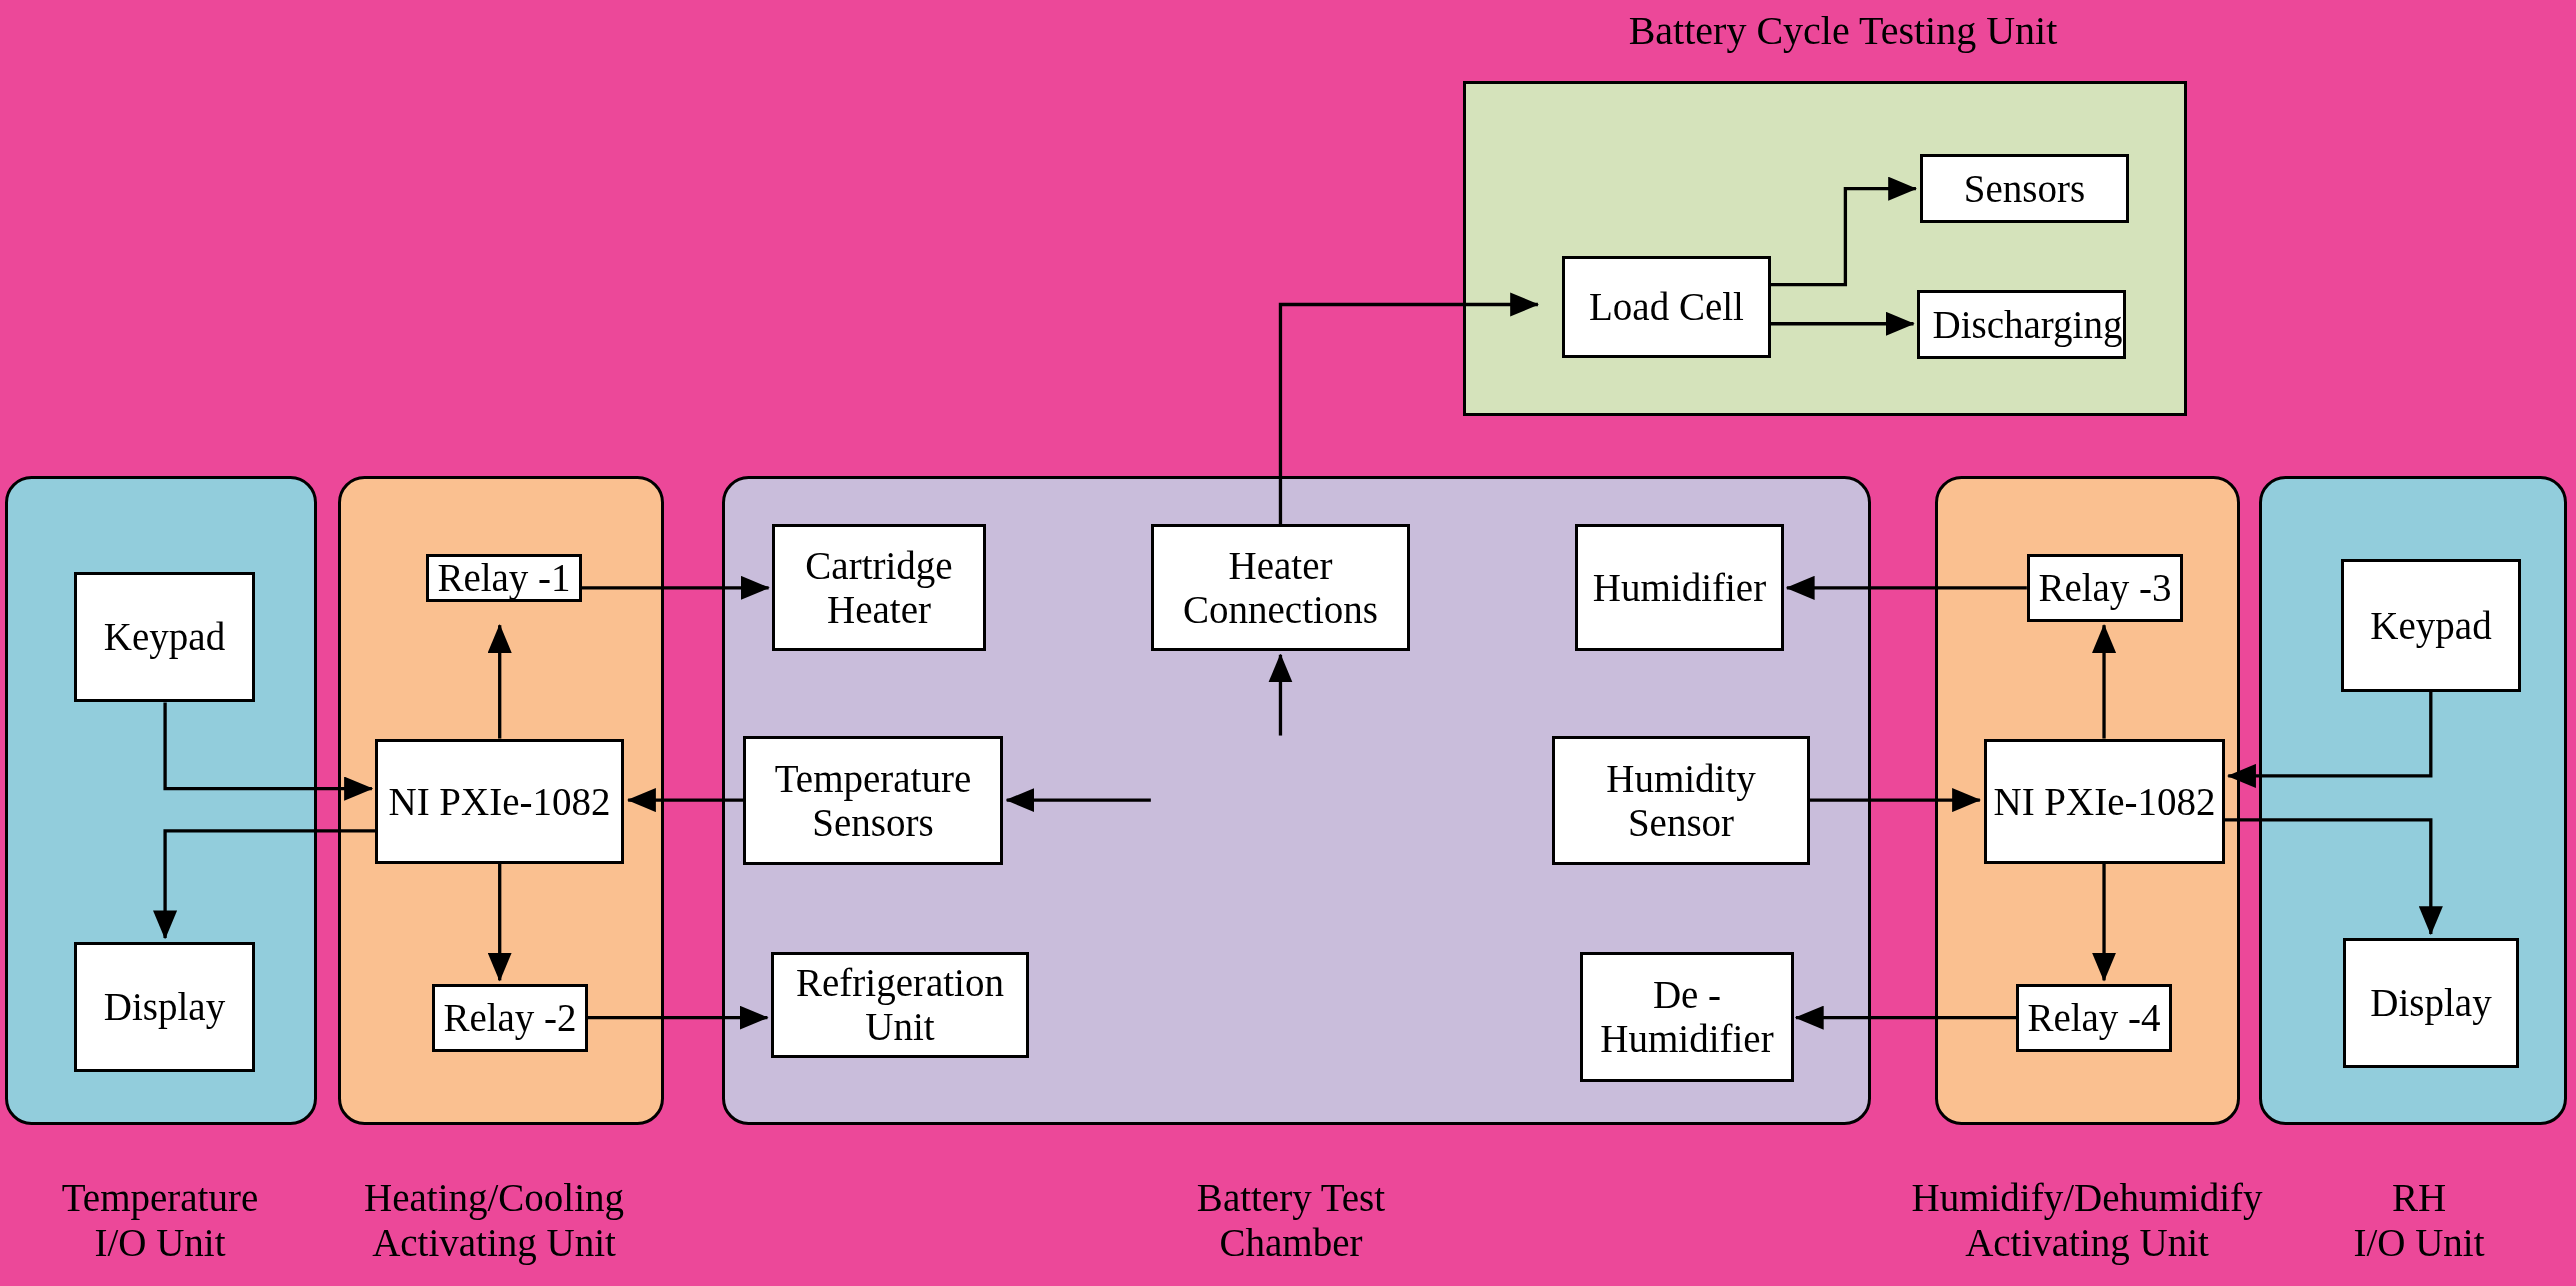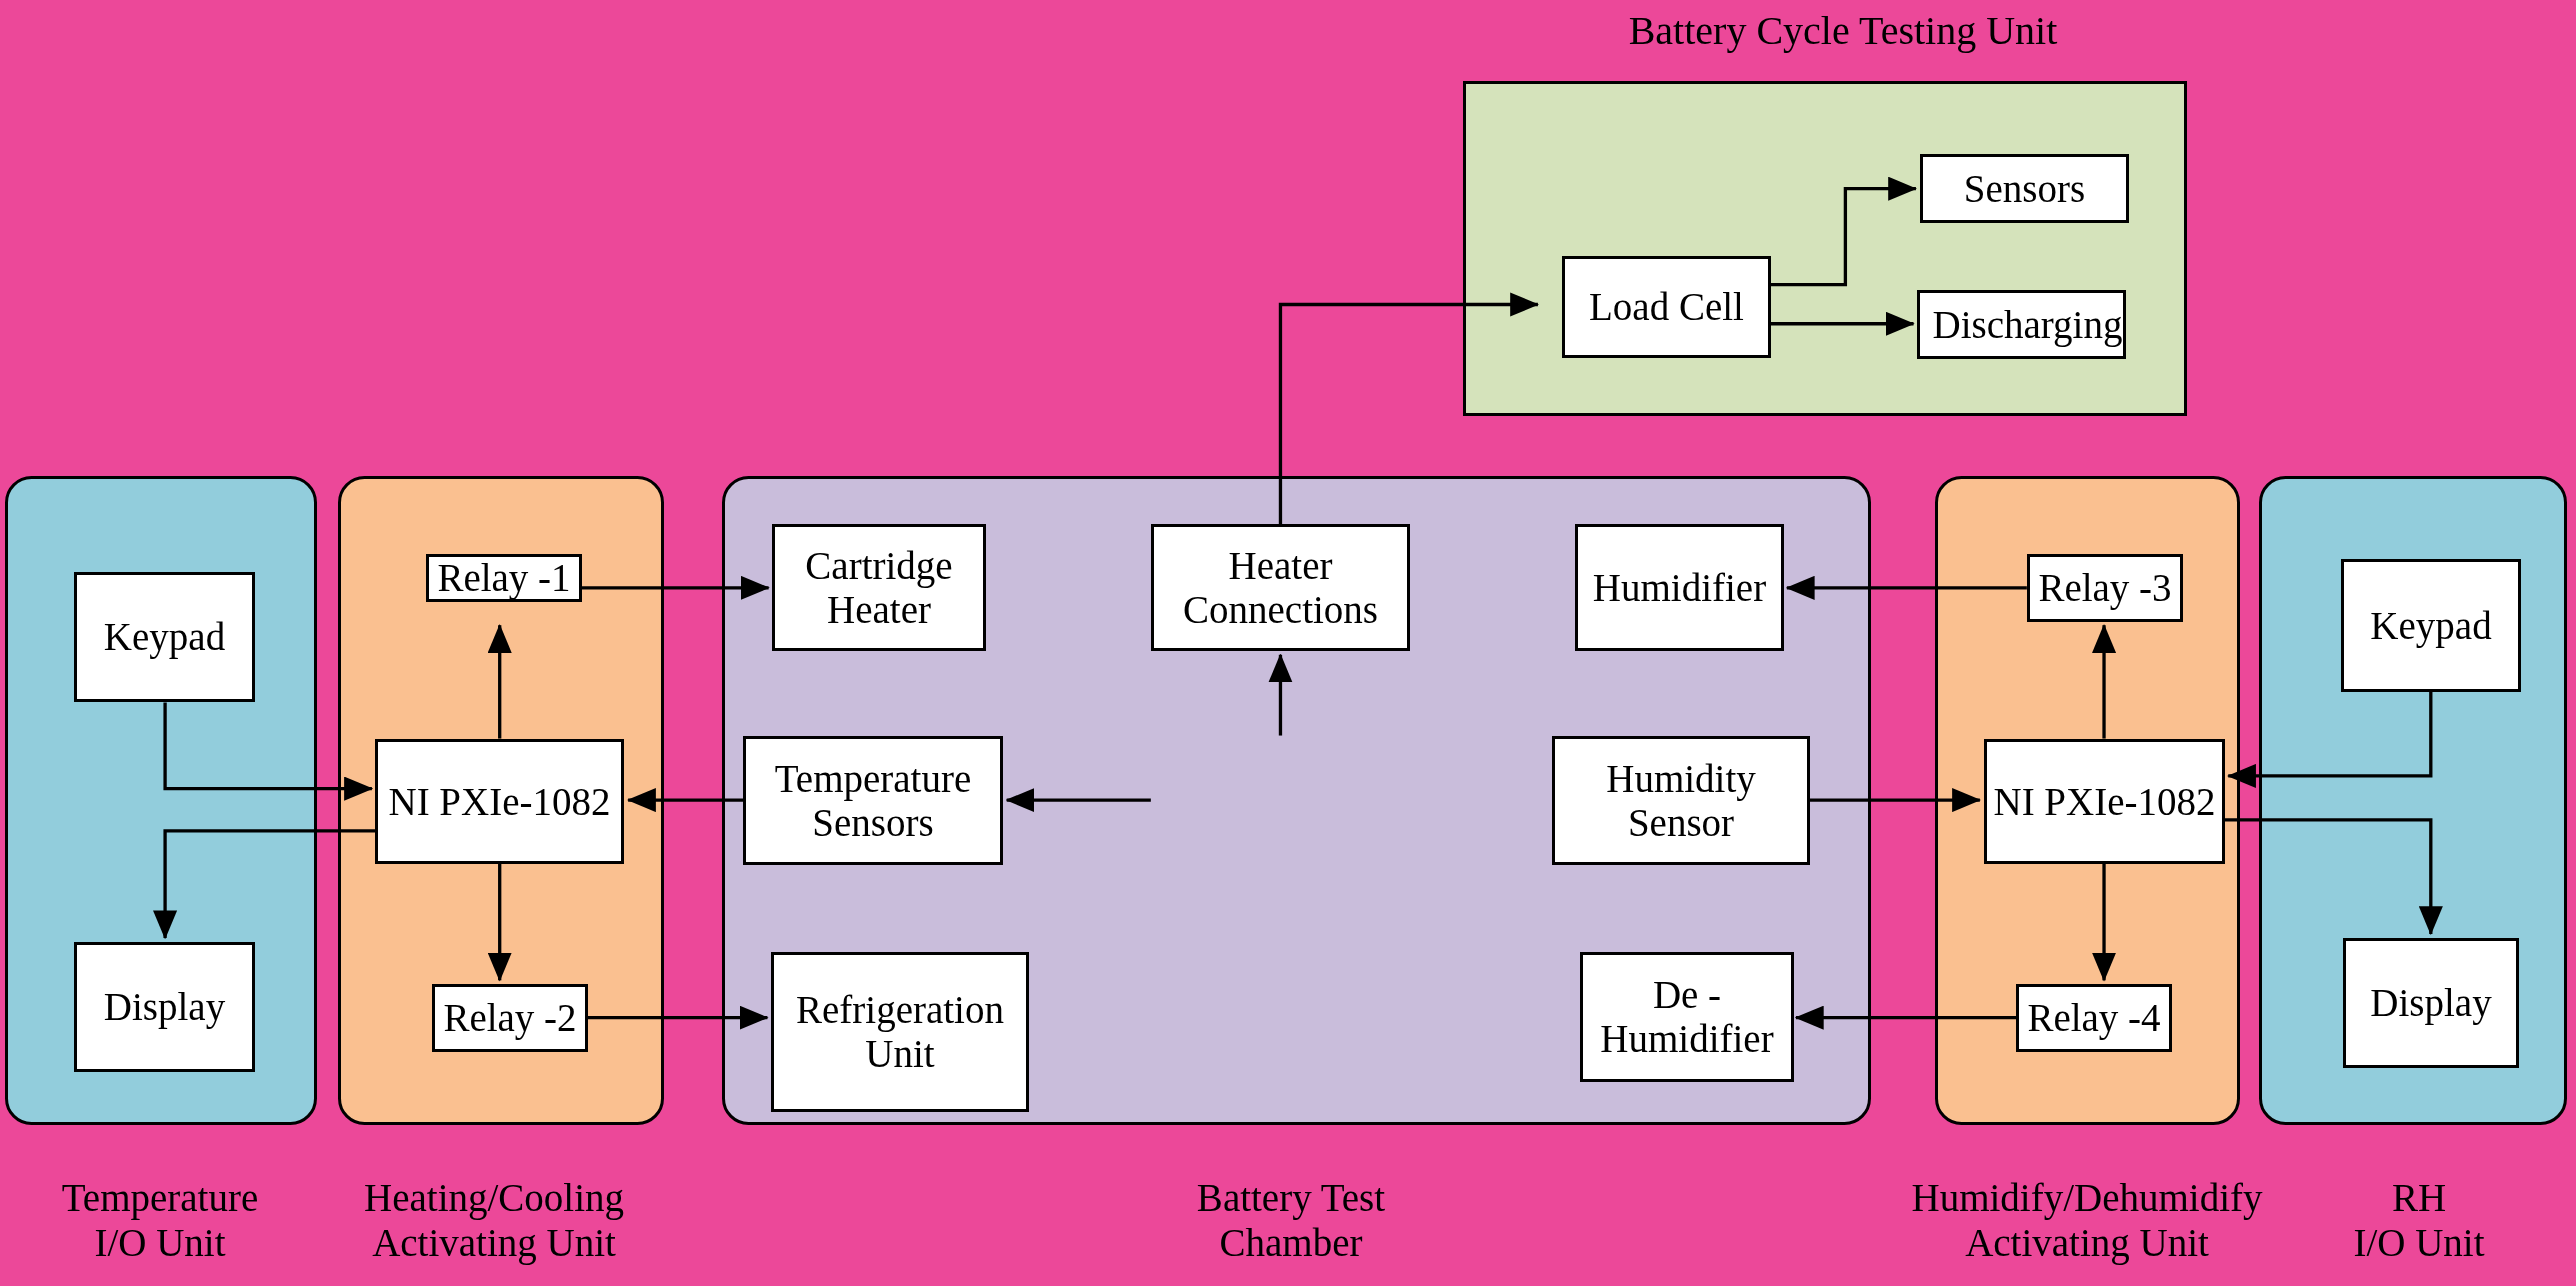--- a/index.html
+++ b/index.html
@@ -80,21 +80,21 @@
   </div>
 
   <div class="node" style="left:772px;top:524px;width:214px;height:127px;">
     <span>Cartridge</span>
     <span>Heater</span>
   </div>
   <div class="node" style="left:743px;top:736px;width:260px;height:129px;">
     <span>Temperature</span>
     <span>Sensors</span>
   </div>
-  <div class="node" style="left:771px;top:952px;width:258px;height:160px;">
+  <div class="node" style="left:771px;top:952px;width:258px;height:106px;">
     <span>Refrigeration</span>
     <span>Unit</span>
   </div>
   <div class="node" style="left:1151px;top:524px;width:259px;height:127px;">
     <span>Heater</span>
     <span>Connections</span>
   </div>
   <div class="node" style="left:1575px;top:524px;width:209px;height:127px;">
     <span>Humidifier</span>
   </div>

